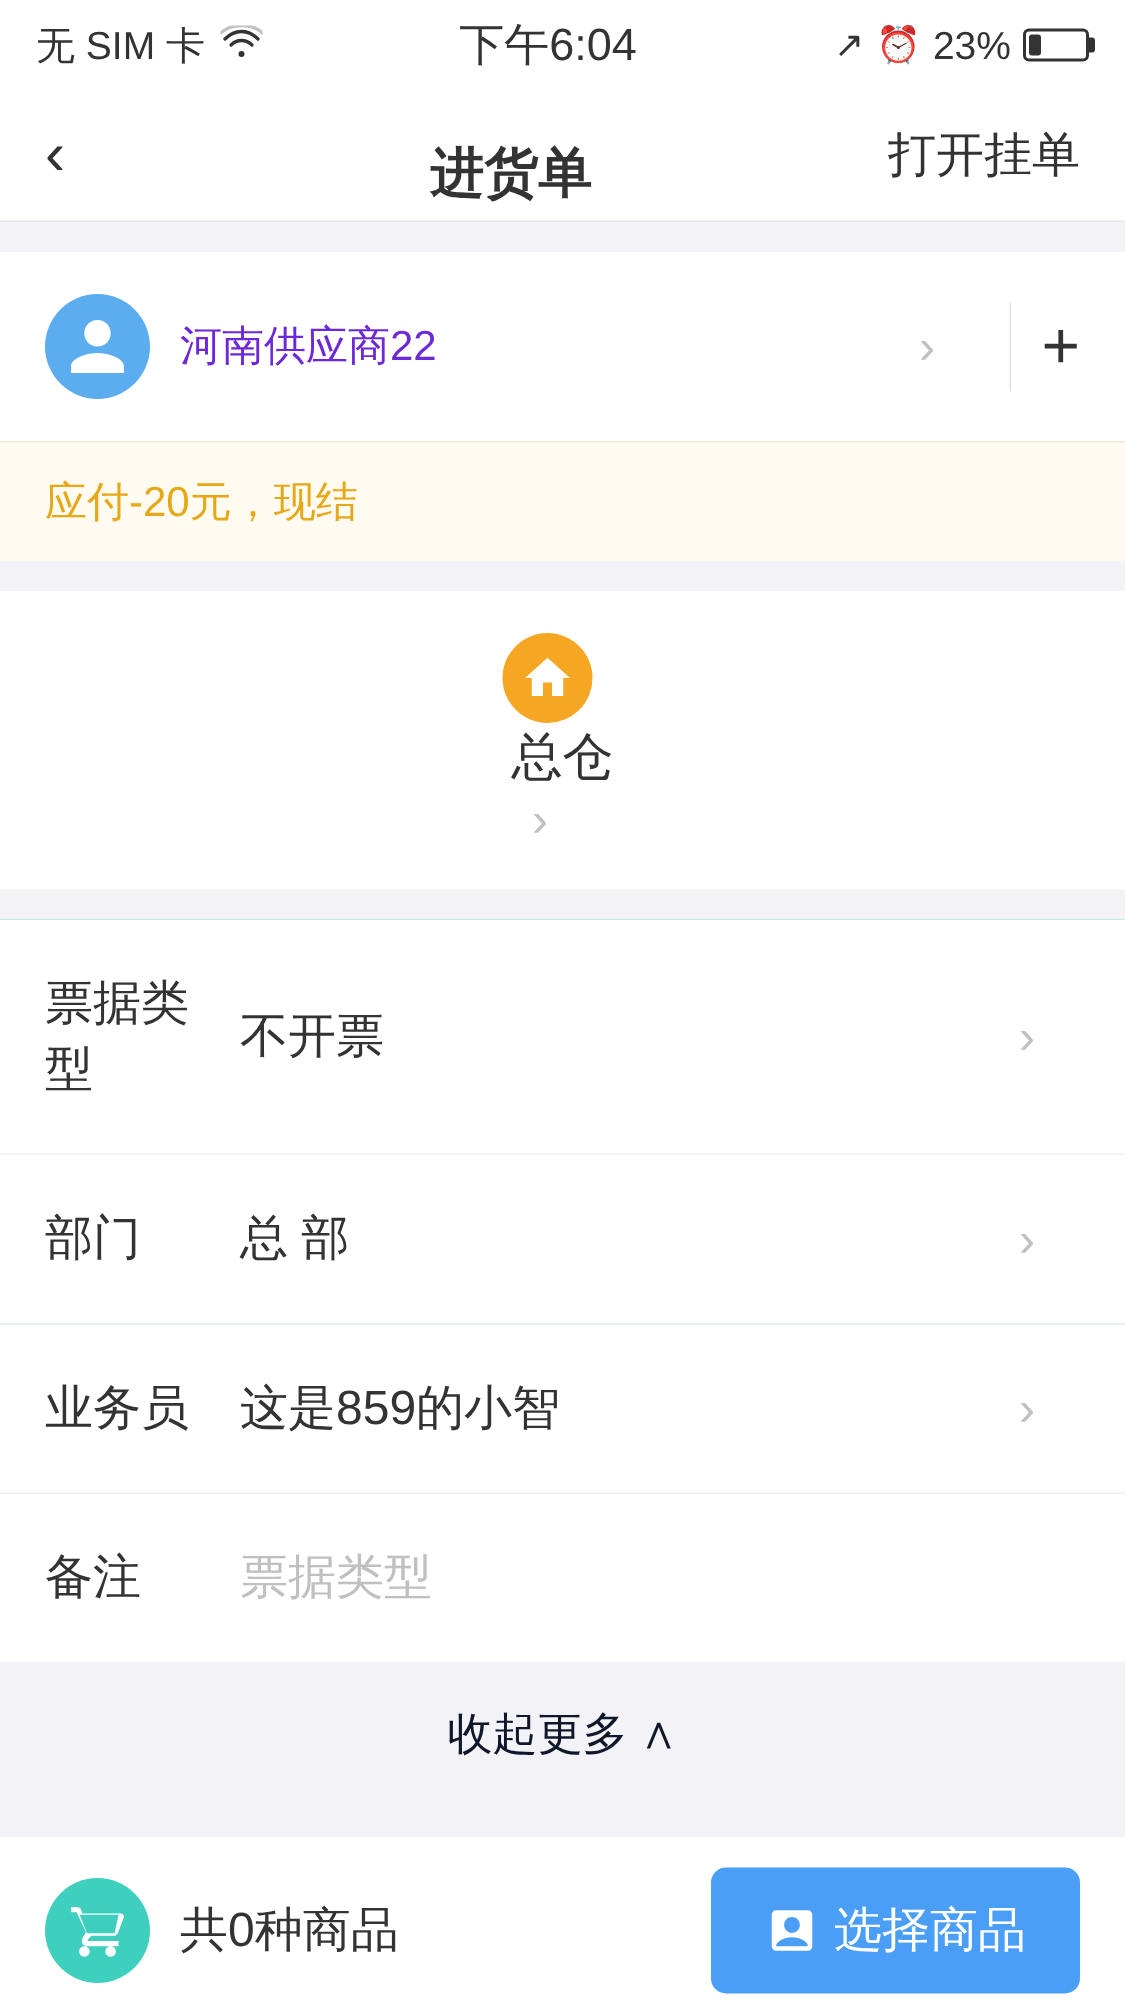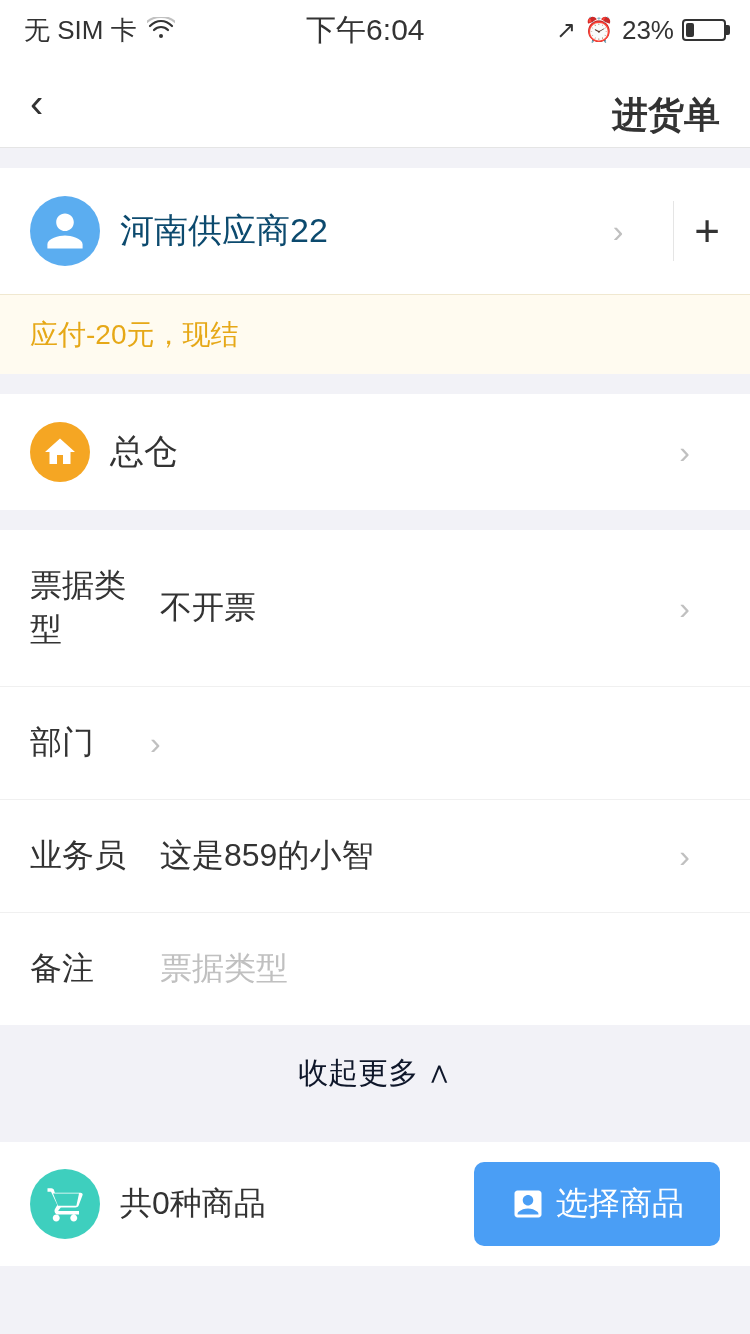--- a/index.html
+++ b/index.html
@@ -133,22 +133,22 @@
       margin-right: 20px;
       flex-shrink: 0;
     }
     .supplier-avatar svg {
       width: 44px;
       height: 44px;
       fill: #fff;
     }
     .supplier-name {
       flex: 1;
-      font-size: 34px;
-      color: #0c4a6e;
+      font-size: 28px;
+      color: #6d28d9;
     }
     .chevron-icon {
       color: #c0c0c0;
       font-size: 32px;
       margin-right: 30px;
     }
     .add-icon {
       color: #333;
       font-size: 44px;
       font-weight: 300;
@@ -317,20 +317,21 @@
       <div class="battery-body">
         <div class="battery-fill"></div>
       </div>
     </div>
   </div>
 </div>
 
 <div class="nav-bar">
   <span class="nav-back">‹</span>
   <span class="nav-title">进货单</span>
+  <span class="nav-right-btn">打开挂单</span>
 </div>
 
 <div class="separator"></div>
 
 <div class="card-section">
   <div class="supplier-row">
     <div class="supplier-avatar">
       <svg viewBox="0 0 24 24">
         <path d="M12 12c2.7 0 4.8-2.1 4.8-4.8S14.7 2.4 12 2.4 7.2 4.5 7.2 7.2 9.3 12 12 12zm0 2.4c-3.2 0-9.6 1.6-9.6 4.8v2.4h19.2v-2.4c0-3.2-6.4-4.8-9.6-4.8z"></path>
       </svg>
@@ -340,41 +341,42 @@
     <div style="width:1px; height:60px; background:#e5e5e5; margin: 0 20px;"></div>
     <span class="add-icon">+</span>
   </div>
 
   <div class="notice-bar">
     <span class="notice-text">应付-20元，现结</span>
   </div>
 </div>
 
 <div style="background:#fff; margin-top:20px;">
-  <div class="warehouse-row" style="border-top:none;">
+  <div class="warehouse-row" style="border-top:none;flex-direction:column;">
     <div class="warehouse-icon">
       <svg viewBox="0 0 24 24">
         <path d="M10 20v-6h4v6h5v-8h3L12 3 2 12h3v8z"></path>
       </svg>
     </div>
     <span class="warehouse-name">总仓</span>
     <span class="chevron-icon">›</span>
   </div>
 </div>
 
 <div class="form-section">
 
   <div class="form-row">
     <span class="form-label">票据类型</span>
     <span class="form-value">不开票</span>
     <span class="chevron-icon">›</span>
   </div>
 
   <div class="form-row">
     <span class="form-label">部门</span>
+    <span class="form-value">总 部</span>
     <span class="chevron-icon">›</span>
   </div>
 
   <div class="form-row">
     <span class="form-label">业务员</span>
     <span class="form-value">这是859的小智</span>
     <span class="chevron-icon">›</span>
   </div>
 
   <div class="form-row">

